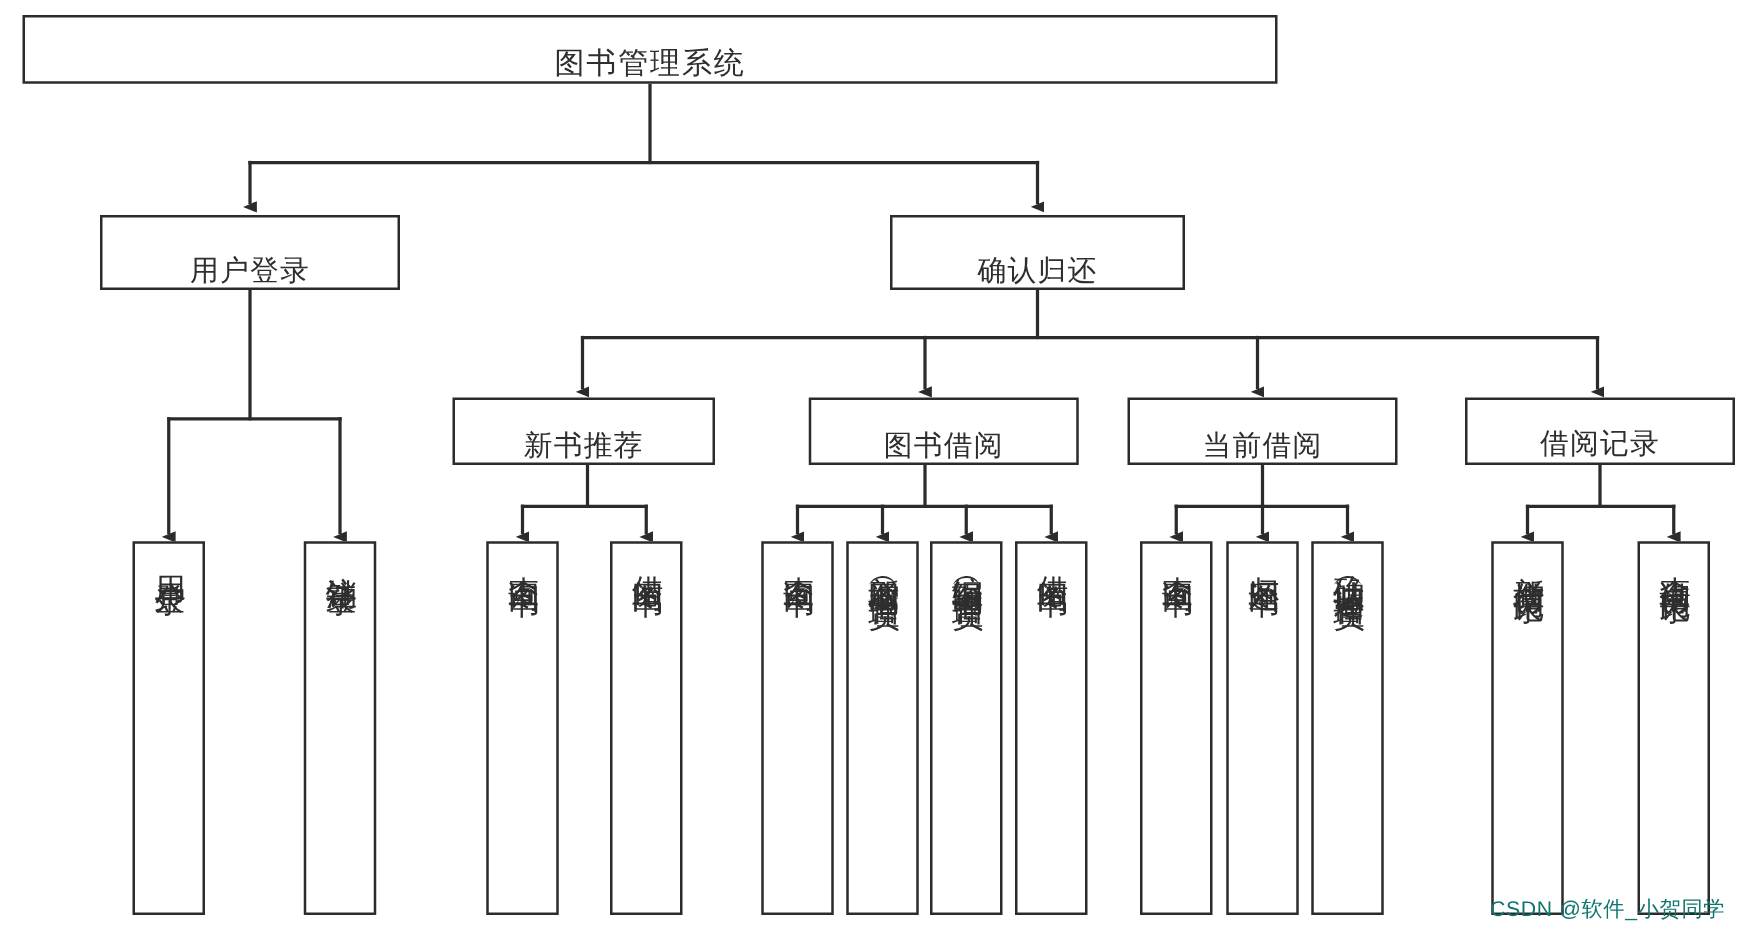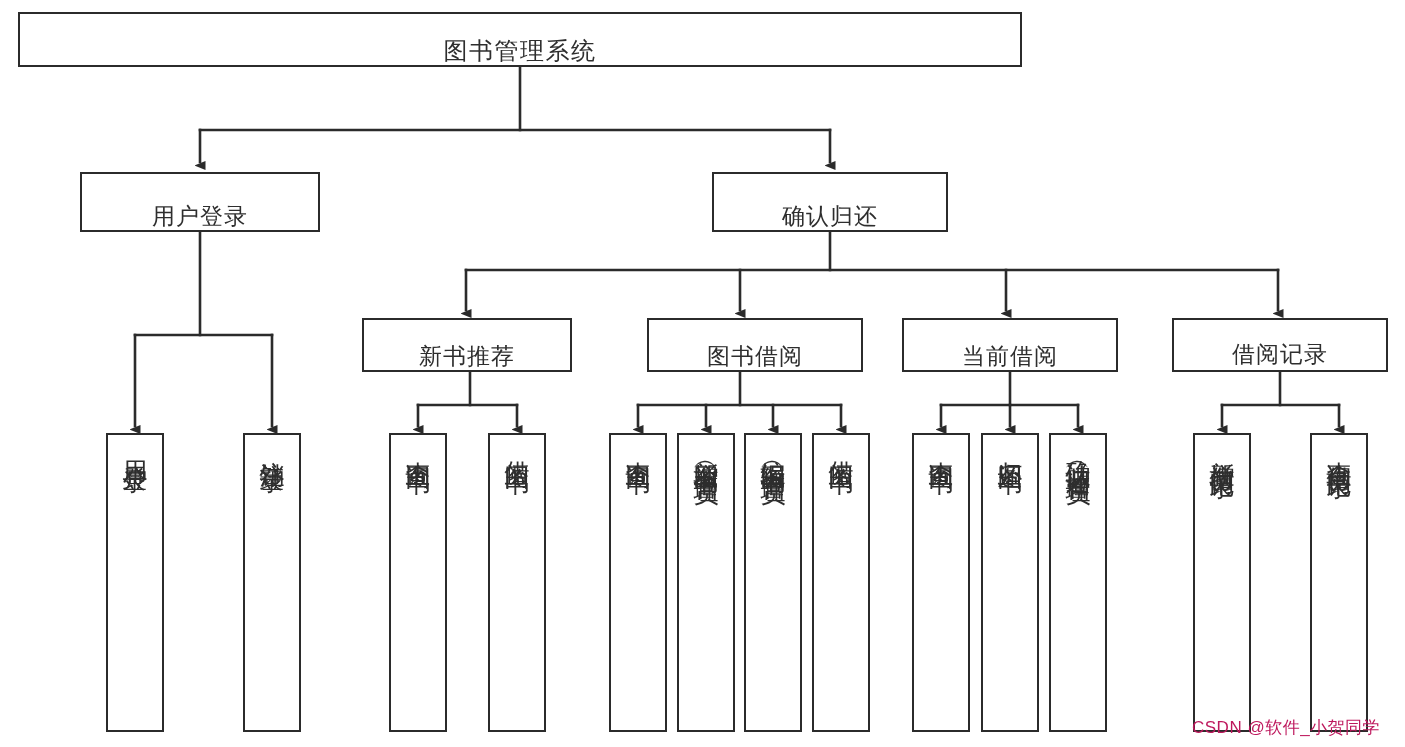--- a/index.html
+++ b/index.html
@@ -63,21 +63,21 @@
     font-size: 25px;
     line-height: 1;
     letter-spacing: 3px;
     margin: 0 auto;
   }
   .watermark {
     position: absolute;
     left: 1192px;
     top: 716px;
     font-size: 17px;
-    color: #be185d;
+    color: #0f766e;
     white-space: nowrap;
     z-index: 3;
     letter-spacing: 0.5px;
   }
 </style>
 </head>
 <body>
 
 <div id="diagram-canvas">
 

